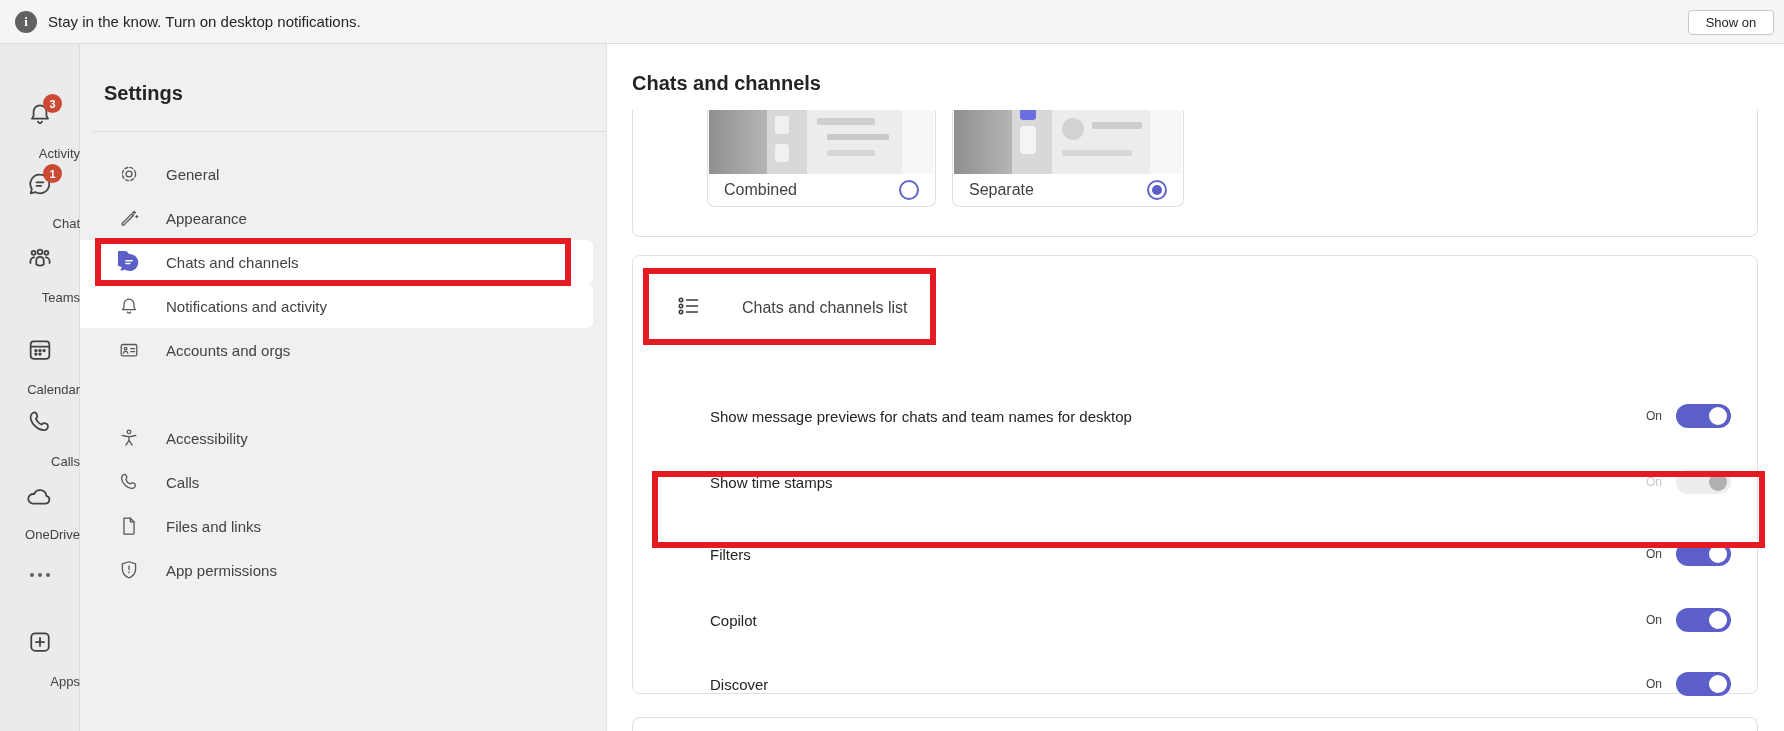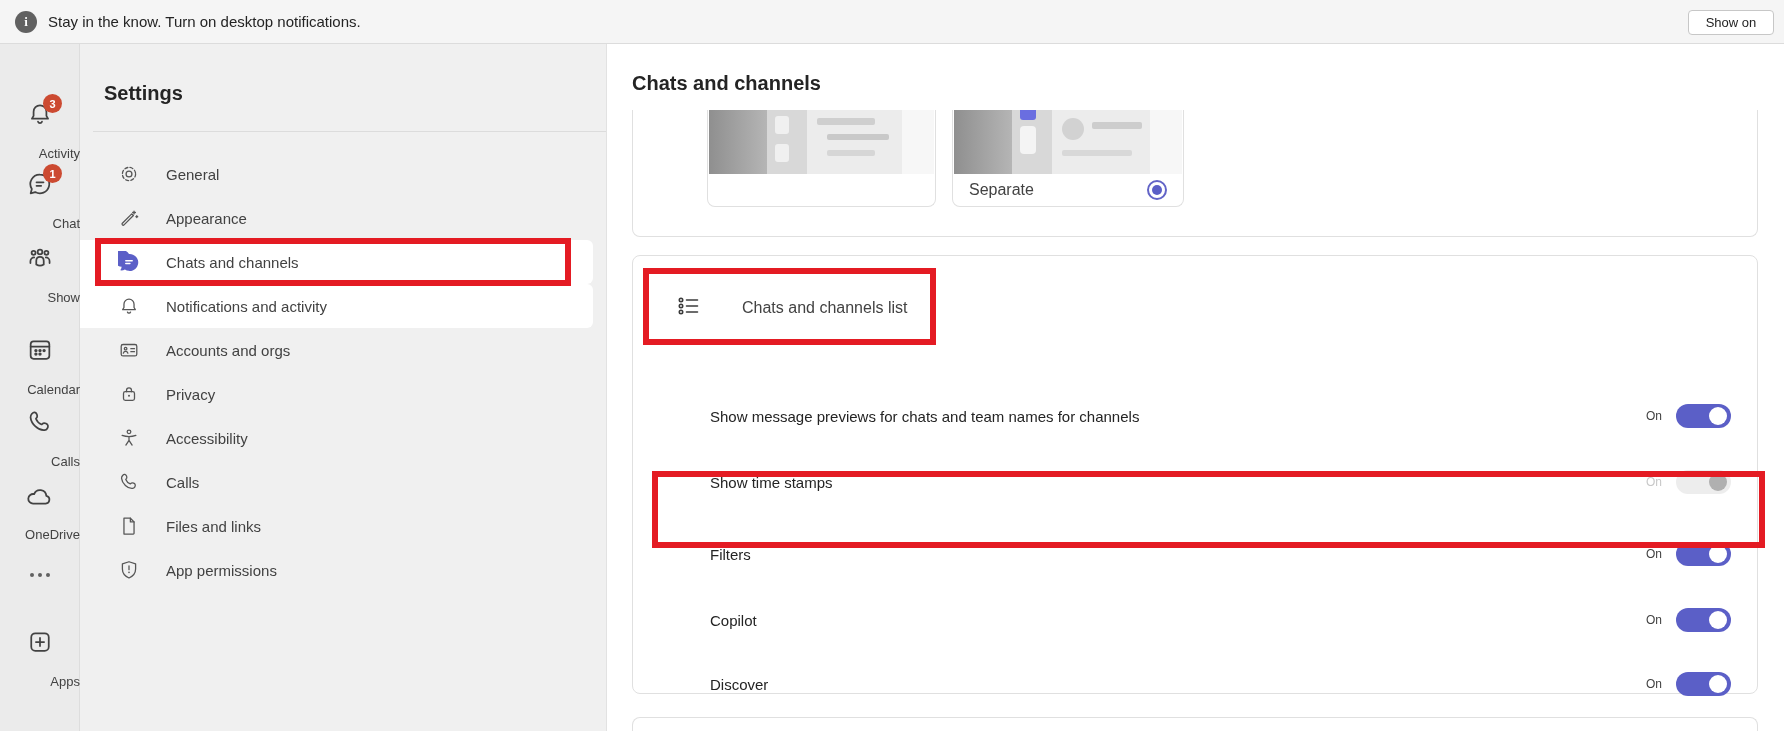--- a/index.html
+++ b/index.html
@@ -124,21 +124,21 @@
     <div class="rail-item" style="top:200px;">
       <span class="ric">
         <svg width="30" height="28" viewBox="0 0 24 24">
             <circle cx="6.5" cy="7.6" r="1.7"></circle>
             <circle cx="12" cy="6.8" r="2"></circle>
             <circle cx="17.5" cy="7.6" r="1.7"></circle>
             <path d="M8.8 17.5v-3c0-2 1.4-3.4 3.2-3.4s3.2 1.4 3.2 3.4v3a6 6 0 0 1-6.4 0z"></path>
             <path d="M7 11.5c-1.8 0-3.2 1.4-3.2 3.2v1.6M17 11.5c1.8 0 3.2 1.4 3.2 3.2v1.6"></path>
           </svg>
       </span>
-      <span class="rlbl">Show</span>
+      <span class="rlbl">Teams</span>
     </div>
 
     <div class="rail-item" style="top:292px;">
       <span class="ric">
         <svg width="28" height="28" viewBox="0 0 24 24">
             <rect x="4" y="4.5" width="16" height="15" rx="2.5"></rect>
             <path d="M4 9h16"></path>
             <circle cx="8.5" cy="12.5" r="0.7" fill="#424242"></circle>
             <circle cx="12" cy="12.5" r="0.7" fill="#424242"></circle>
             <circle cx="15.5" cy="12.5" r="0.7" fill="#424242"></circle>
@@ -236,30 +236,20 @@
       <span class="sic">
         <svg width="22" height="22" viewBox="0 0 24 24">
             <rect x="3.5" y="6" width="17" height="12.5" rx="2"></rect>
             <circle cx="8.3" cy="10.5" r="1.4"></circle>
             <path d="M5.8 15.5c.4-1.4 1.3-2.1 2.5-2.1s2.1.7 2.5 2.1M14 10.5h4M14 13.8h4"></path>
           </svg>
       </span>
       <span class="slbl">Accounts and orgs</span>
     </div>
 
-    <div class="side-item" style="top:328px;">
-      <span class="sic">
-        <svg width="22" height="22" viewBox="0 0 24 24">
-            <rect x="6" y="9.5" width="12" height="9.5" rx="2"></rect>
-            <path d="M9.3 9.5V8a2.7 2.7 0 0 1 5.4 0v1.5"></path>
-            <circle cx="12" cy="14" r="1.1" fill="#565656" stroke="none"></circle>
-          </svg>
-      </span>
-      <span class="slbl">Privacy</span>
-    </div>
 
     <div class="side-item" style="top:372px;">
       <span class="sic">
         <svg width="22" height="22" viewBox="0 0 24 24">
             <circle cx="12" cy="5.3" r="2"></circle>
             <path d="M4.5 9.2c5 1.7 10 1.7 15 0M12 10.5v4M12 14.5l-3.4 5.2M12 14.5l3.4 5.2"></path>
           </svg>
       </span>
       <span class="slbl">Accessibility</span>
     </div>
@@ -306,20 +296,24 @@
         <div class="thumb">
           <div class="tb" style="left:0;top:0;width:58px;height:64px;background:linear-gradient(90deg,#8f8f8f,#b5b5b5);"></div>
           <div class="tb" style="left:58px;top:0;width:40px;height:64px;background:#d8d8d8;"></div>
           <div class="tb" style="left:66px;top:6px;width:14px;height:18px;background:#f0f0f0;border-radius:3px;"></div>
           <div class="tb" style="left:66px;top:34px;width:14px;height:18px;background:#f0f0f0;border-radius:3px;"></div>
           <div class="tb" style="left:98px;top:0;width:95px;height:64px;background:#ececec;"></div>
           <div class="tb" style="left:108px;top:8px;width:58px;height:7px;background:#cfcfcf;border-radius:2px;"></div>
           <div class="tb" style="left:118px;top:24px;width:62px;height:6px;background:#c9c9c9;border-radius:2px;"></div>
           <div class="tb" style="left:118px;top:40px;width:48px;height:6px;background:#d6d6d6;border-radius:2px;"></div>
           <div class="tb" style="left:193px;top:0;width:36px;height:64px;background:#f7f7f7;"></div>
+        </div>
+        <div class="trow">
+          <span class="tlbl">Combined</span>
+          <span class="radio"></span>
         </div>
       </div>
 
       <div class="tile" style="left:319px; width:232px;">
         <div class="thumb">
           <div class="tb" style="left:0;top:0;width:58px;height:64px;background:linear-gradient(90deg,#8f8f8f,#b5b5b5);"></div>
           <div class="tb" style="left:58px;top:0;width:40px;height:64px;background:#d8d8d8;"></div>
           <div class="tb" style="left:66px;top:-4px;width:16px;height:14px;background:#6a6ee0;border-radius:3px;"></div>
           <div class="tb" style="left:66px;top:16px;width:16px;height:28px;background:#f4f4f4;border-radius:4px;"></div>
           <div class="tb" style="left:98px;top:0;width:98px;height:64px;background:#ececec;"></div>
@@ -342,21 +336,21 @@
               <circle cx="5" cy="6" r="1.7"></circle>
               <circle cx="5" cy="12" r="1.7"></circle>
               <circle cx="5" cy="18" r="1.7"></circle>
               <path d="M10.5 6h11M10.5 12h11M10.5 18h11"></path>
             </svg>
         </span>
         <span class="hlbl">Chats and channels list</span>
       </div>
 
       <div class="setting-row" style="top:140px;">
-        <span class="rl">Show message previews for chats and team names for channels</span>
+        <span class="rl">Show message previews for chats and team names for desktop</span>
         <span class="rv">
           <span class="onlbl">On</span>
           <span class="toggle"></span>
         </span>
       </div>
 
       <div class="setting-row disabled" style="top:206px;">
         <span class="rl">Show time stamps</span>
         <span class="rv">
           <span class="onlbl">On</span>

